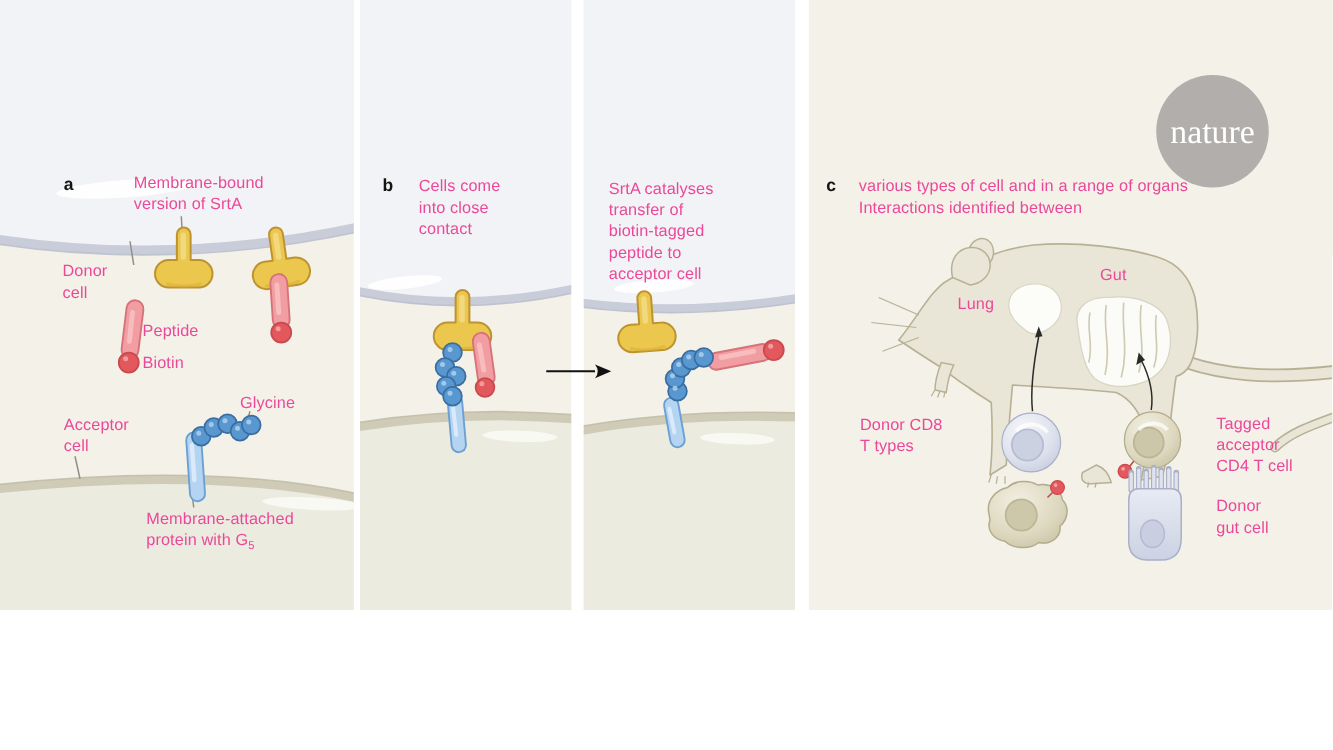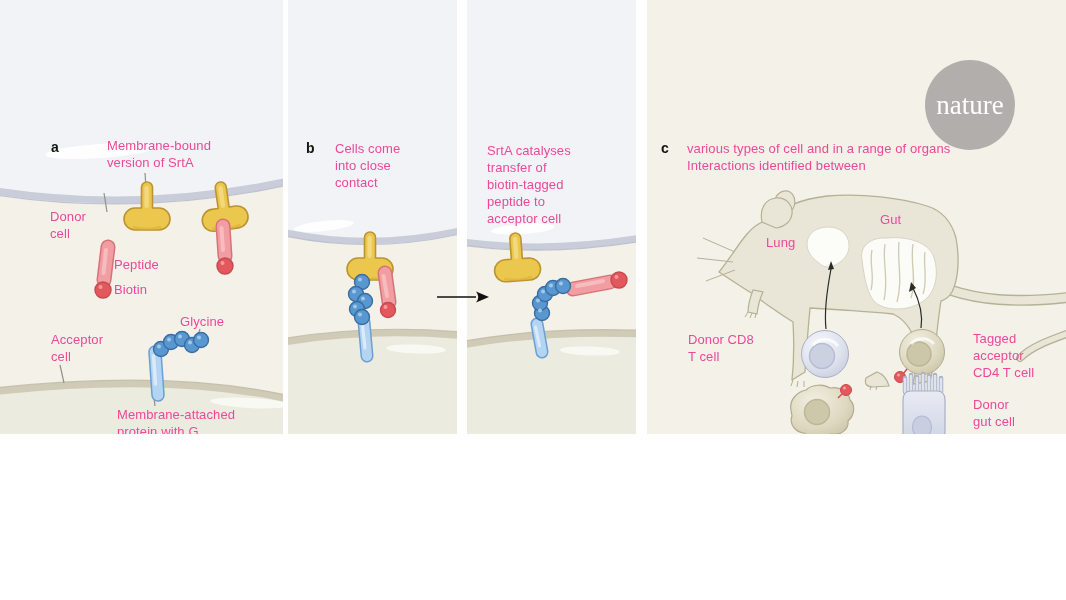--- a/index.html
+++ b/index.html
@@ -1,16 +1,16 @@
 <!DOCTYPE html>
 <html><head>
 <meta charset="utf-8">
 <style>
   html,body{margin:0;padding:0;}
-  #stage{position:relative;width:1066px;height:434px;background:#ffffff;overflow:hidden;
+  #stage{position:relative;width:1066px;height:488px;background:#ffffff;overflow:hidden;
          font-family:"Liberation Sans","DejaVu Sans",sans-serif;}
   .panel{position:absolute;top:0;height:600px;background:#f3f1e8;}
   .panel svg{position:absolute;left:0;top:0;}
   .lbl{position:absolute;font-size:13px;line-height:17px;color:#ec4899;letter-spacing:0.1px;}
   .lbl.nw{white-space:nowrap;}
   .plab{position:absolute;font-size:14px;font-weight:bold;color:#141412;}
   .r{text-align:left;}
   sub{font-size:9px;}
   #nature-logo{position:absolute;left:925px;top:60px;width:90px;height:90px;border-radius:50%;
     background:#b1aeab;display:flex;align-items:center;justify-content:center;
@@ -336,21 +336,21 @@
   <div class="lbl nw" style="left:50px;top:208px">
     <div>Donor</div>
     <div>cell</div>
   </div>
   <div class="lbl nw" style="left:114px;top:256px">Peptide</div>
   <div class="lbl nw" style="left:114px;top:281px">Biotin</div>
   <div class="lbl nw" style="left:51px;top:331px">
     <div>Acceptor</div>
     <div>cell</div>
   </div>
-  <div class="lbl nw" style="left:180px;top:313px">Glycine</div>
+  <div class="lbl nw" style="left:192px;top:313px">Glycine</div>
   <div class="lbl nw" style="left:117px;top:406px">
     <div>Membrane-attached</div>
     <div><span>protein with G</span><sub>5</sub></div>
   </div>
 
   <div class="plab" style="left:306px;top:140px">b</div>
   <div class="lbl nw" style="left:487px;top:142px">
     <div>SrtA catalyses</div>
     <div>transfer of</div>
     <div>biotin-tagged</div>
@@ -366,21 +366,21 @@
 
   <div class="plab" style="left:661px;top:140px">c</div>
   <div class="lbl nw" style="left:687px;top:140px">
     <div>various types of cell and in a range of organs</div>
     <div>Interactions identified between</div>
   </div>
   <div class="lbl nw" style="left:766px;top:234px">Lung</div>
   <div class="lbl nw" style="left:880px;top:211px">Gut</div>
   <div class="lbl r" style="left:688px;top:331px;width:107px">
     <div>Donor CD8</div>
-    <div>T cell</div>
+    <div>T types</div>
   </div>
   <div class="lbl nw" style="left:973px;top:330px">
     <div>Tagged</div>
     <div>acceptor</div>
     <div>CD4 T cell</div>
   </div>
   <div class="lbl nw" style="left:973px;top:396px">
     <div>Donor</div>
     <div>gut cell</div>
   </div>

